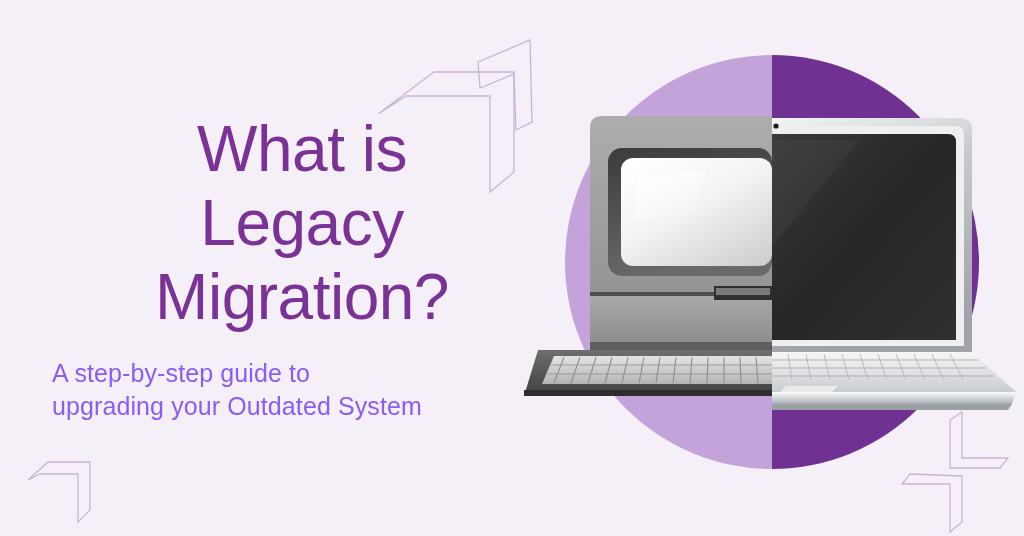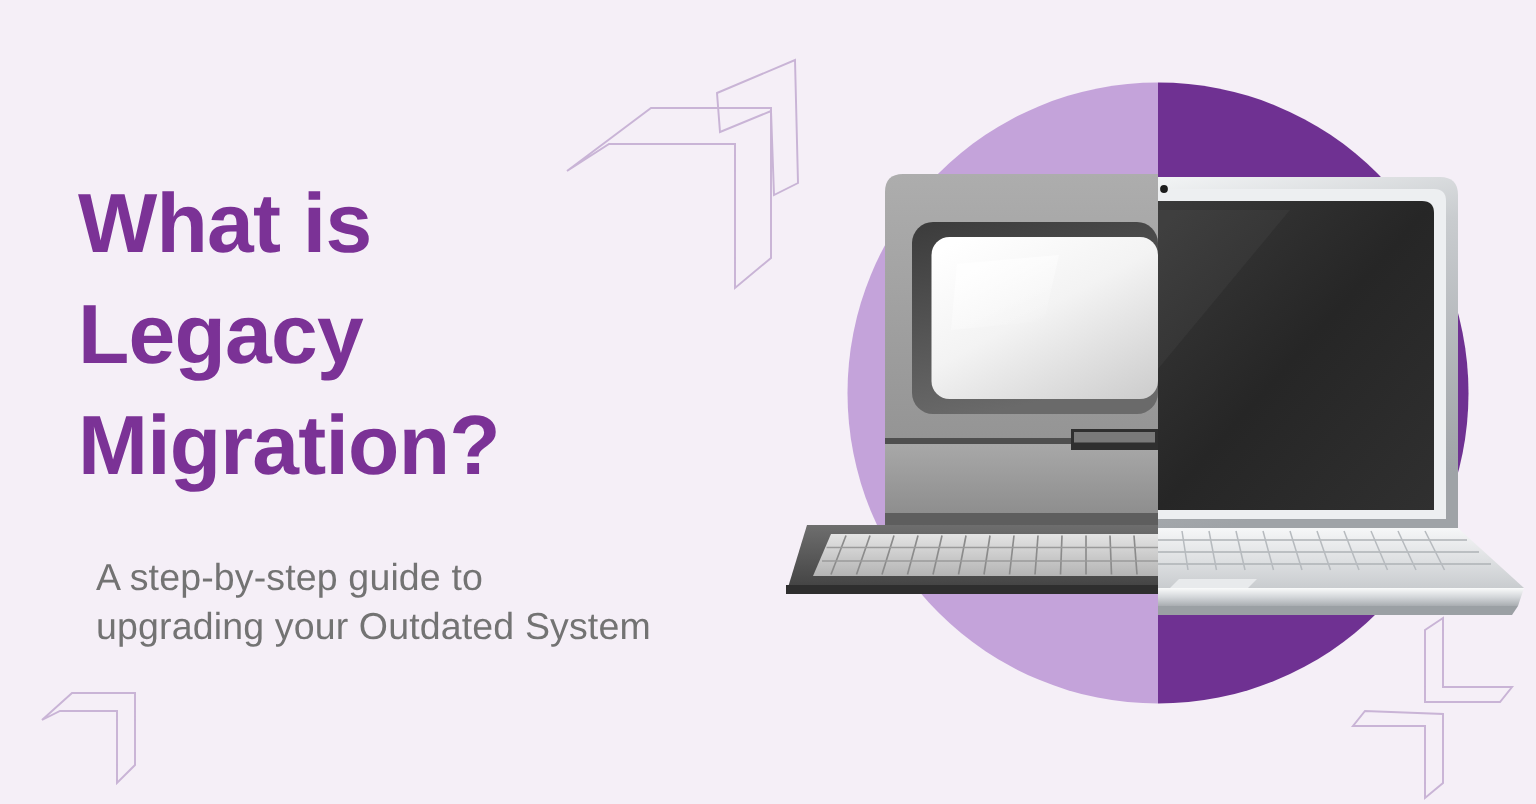--- a/index.html
+++ b/index.html
@@ -31,30 +31,31 @@
   
   #text-block {
     position: absolute;
     left: 52px;
     top: 112px;
     width: 500px;
   }
   #headline {
     margin: 0;
     color: #7B3296;
-    font-size: 56px;
+    font-size: 64px;
     line-height: 74px;
-    font-weight: bold;
+    font-weight: normal;
     letter-spacing: -0.5px;
     white-space: pre-line;
+    text-align: center;
   }
   #subtitle {
-    margin: 12px;
+    margin: 0;
     padding-top: 23px;
-    color: #737373;
+    color: #8b5cf6;
     font-size: 25px;
     line-height: 33px;
     font-weight: normal;
     letter-spacing: 0.1px;
     white-space: pre-line;
   }
 
   
   #illustration {
     position: absolute;

